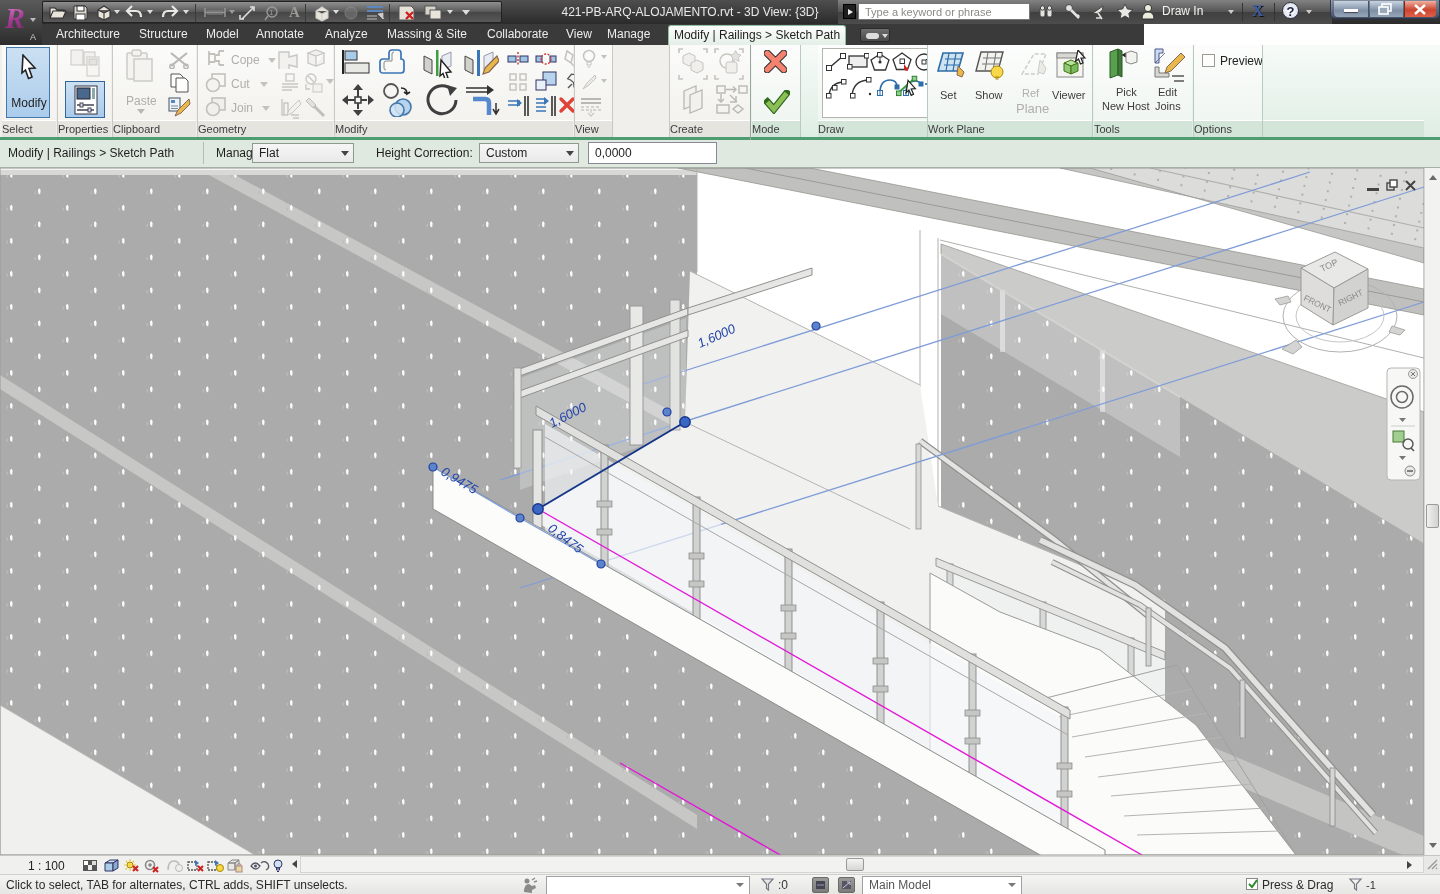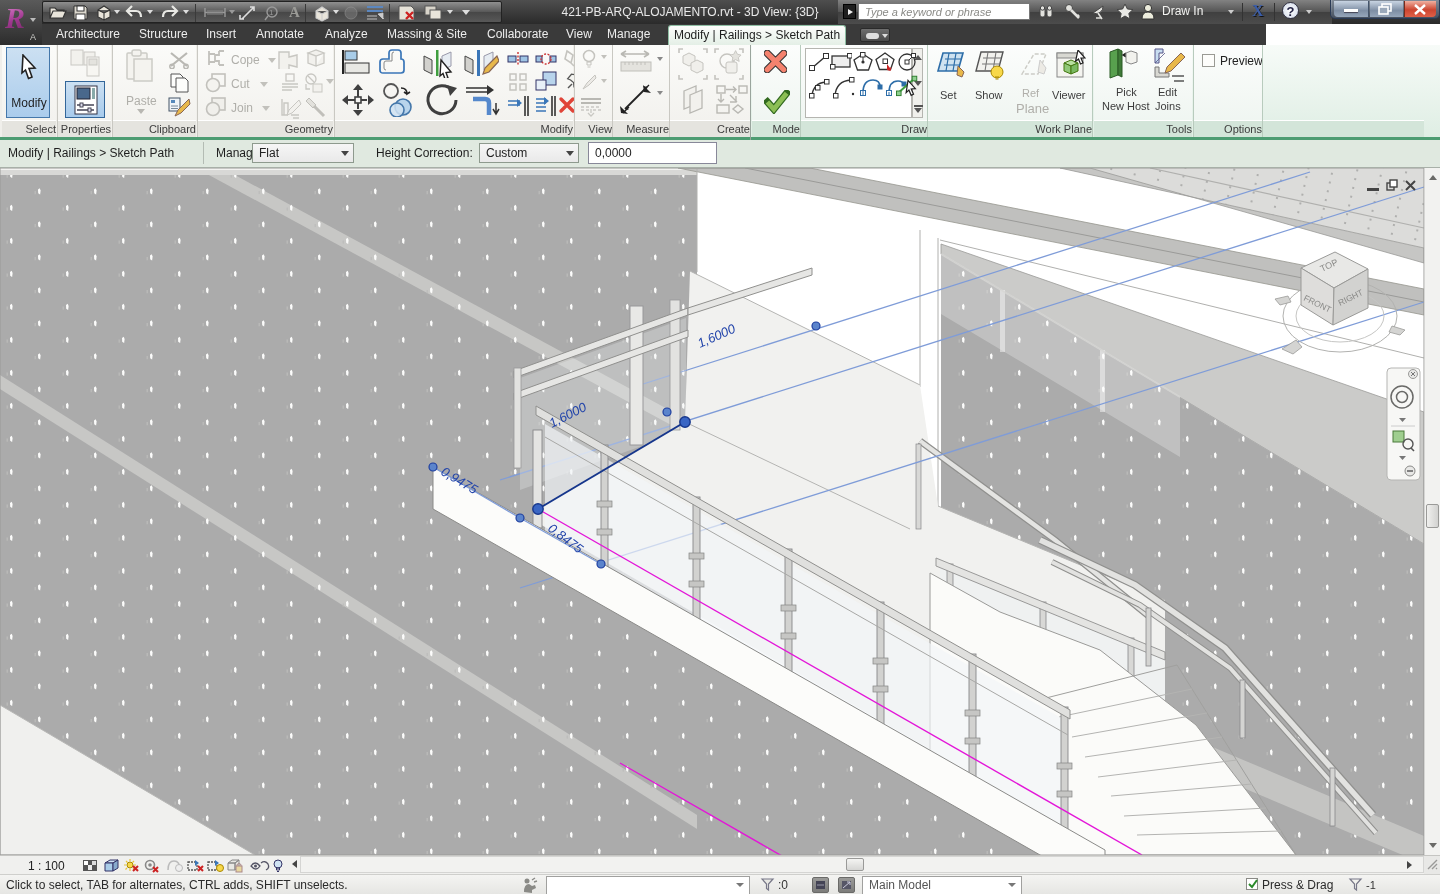--- a/index.html
+++ b/index.html
@@ -5,28 +5,28 @@
 #app{position:relative;width:1440px;height:894px;background:#fff}
 .abs{position:absolute}
 
 #titlebar{position:absolute;left:0;top:0;width:1440px;height:24px;background:linear-gradient(#4e4e4e,#2a2a2a)}
 #qat{position:absolute;left:42px;top:1px;width:460px;height:22px;background:linear-gradient(#8f8f8f,#5a5a5a 48%,#474747 52%,#585858);border:1px solid #222;border-radius:2px}
 #infocenter{position:absolute;left:838px;top:0px;width:494px;height:24px;background:linear-gradient(#828282,#555 48%,#404040 52%,#4c4c4c)}
 #apptitle{position:absolute;left:525px;top:5px;width:330px;text-align:center;color:#e8e8e8;font-size:12px;white-space:nowrap}
 #appbtn{position:absolute;left:0;top:0;width:42px;height:45px;background:linear-gradient(#5a5a5a,#2c2c2c);z-index:5}
 .winbtns{position:absolute;left:1330px;top:0;width:110px;height:19px}
 
-#tabrow{position:absolute;left:0;top:24px;width:1266px;height:21px;background:#3a3a3a}
+#tabrow{position:absolute;left:0;top:24px;width:1144px;height:21px;background:#3a3a3a}
 .tab{position:absolute;top:3px;height:18px;color:#ededed;font-size:12px;white-space:nowrap}
 #activetab{position:absolute;left:668px;top:25px;width:178px;height:20px;background:linear-gradient(#fdfdfc,#e4efe6);border:1px solid #8fbfa4;border-bottom:none;border-radius:3px 3px 0 0;color:#1e1e1e;font-size:12px;text-align:center;line-height:19px}
 
 #ribbon{position:absolute;left:0;top:45px;width:1440px;height:95px;background:#f0efeb;border-bottom:3px solid #4d9c72}
 #ribbon .ctx{position:absolute;left:750px;top:0;width:690px;height:92px;background:linear-gradient(#f7fbf8,#dfeee4)}
 .panel{position:absolute;top:0;height:92px;background:linear-gradient(#fbfbf9,#f1f0ec)}
-.panel .lbl{position:absolute;left:0;bottom:0;width:100%;height:17px;background:#e5e4df;color:#3c3c3c;font-size:11px;text-align:right;line-height:16px;border-top:1px solid #fff}
+.panel .lbl{position:absolute;left:0;bottom:0;width:100%;height:17px;background:#e5e4df;color:#3c3c3c;font-size:11px;text-align:left;line-height:16px;border-top:1px solid #fff}
 .panel.green{background:linear-gradient(#fcfdfc,#edf4ef)}
 .panel.green .lbl{background:#d3e5d9}
 .psep{position:absolute;top:0;width:1px;height:92px;background:#c9c8c2}
 .ic{position:absolute}
 .gtx{color:#b0afaa;font-size:12px}
 .btx{color:#3c3c3c;font-size:11px}
 
 #optbar{position:absolute;left:0;top:140px;width:1440px;height:28px;background:#e0e9e0;border-bottom:1px solid #a8b0a8;font-size:12px;color:#1e1e1e}
 .combo{position:absolute;height:20px;background:linear-gradient(#f6f6f6,#e9e9e9);border:1px solid #8e9a8e;font-size:12px;color:#222;line-height:18px;padding-left:6px}
 .combo .da{position:absolute;right:4px;top:7px;width:0;height:0;border-left:4px solid transparent;border-right:4px solid transparent;border-top:5px solid #444}
@@ -103,21 +103,21 @@
         <path d="M4 13 l-2 3 h4 z" fill="#555"></path>
       </svg>
     <span class="abs" style="left:404px;top:8px;width:0;height:0;border-left:3px solid transparent;border-right:3px solid transparent;border-top:4px solid #ddd"></span>
     <span class="abs" style="left:419px;top:8px;width:0;height:0;border-left:4px solid transparent;border-right:4px solid transparent;border-top:5px solid #ddd"></span>
   </div>
   <div id="infocenter">
     <span class="abs" style="left:5px;top:4px;width:13px;height:15px;background:#1e1e1e;border:1px solid #000">
         <span class="abs" style="left:4px;top:4px;width:0;height:0;border-top:3.5px solid transparent;border-bottom:3.5px solid transparent;border-left:5px solid #eee"></span>
       </span>
     <div class="abs" style="left:20px;top:3px;width:172px;height:17px;background:#fff;border:1px solid #777">
-        <span class="abs" style="left:6px;top:2px;color:#8a8a86;font-size:11px;font-style:italic;white-space:nowrap">Type a keyword or phrase</span>
+        <span class="abs" style="left:6px;top:2px;color:#8a8a86;font-size:11px;white-space:nowrap">Type a keyword or phrase</span>
       </div>
     <svg class="ic" style="left:200px;top:4px" width="18" height="16" viewBox="0 0 18 16">
         <g fill="#e2e2de" stroke="#444" stroke-width="1">
           <rect x="2" y="4" width="5" height="9" rx="2"></rect>
           <rect x="9" y="4" width="5" height="9" rx="2"></rect>
           <circle cx="4.5" cy="4" r="2.2"></circle>
           <circle cx="11.5" cy="4" r="2.2"></circle>
         </g>
       </svg>
     <svg class="ic" style="left:226px;top:3px" width="18" height="18" viewBox="0 0 18 18">
@@ -160,21 +160,21 @@
         <rect x="1" y="4" width="9" height="7" fill="#9aa8ba" stroke="#fff" stroke-width="1.6"></rect>
       </svg>
     <svg class="ic" style="left:82px;top:4px" width="16" height="11" viewBox="0 0 16 11">
         <path d="M3 1 L13 10 M13 1 L3 10" stroke="#fff" stroke-width="2.4"></path>
       </svg>
   </div>
 
   <div id="tabrow">
     <span class="tab" style="left:56px">Architecture</span>
     <span class="tab" style="left:139px">Structure</span>
-    <span class="tab" style="left:206px">Insert</span>
+    <span class="tab" style="left:206px">Model</span>
     <span class="tab" style="left:256px">Annotate</span>
     <span class="tab" style="left:325px">Analyze</span>
     <span class="tab" style="left:387px">Massing &amp; Site</span>
     <span class="tab" style="left:487px">Collaborate</span>
     <span class="tab" style="left:566px">View</span>
     <span class="tab" style="left:607px">Manage</span>
   </div>
   <div id="activetab">Modify | Railings &gt; Sketch Path</div>
   <div class="abs" style="left:860px;top:28px;width:30px;height:14px;background:linear-gradient(#6e6e6e,#4a4a4a);border:1px solid #2a2a2a;border-radius:2px">
      <span class="abs" style="left:5px;top:4px;width:13px;height:6px;background:#ddd;border-radius:3px"></span>
@@ -400,38 +400,20 @@
         </svg>
       <div class="abs" style="left:26px;top:34px;width:0;height:0;border-left:3.5px solid transparent;border-right:3.5px solid transparent;border-top:4.5px solid #c2c1bc"></div>
       <svg class="ic" style="left:5px;top:52px" width="22" height="20" viewBox="0 0 22 20">
           <path d="M1 2 h20 M1 6 h20" stroke="#b9b8b3" stroke-width="1.8"></path>
           <path d="M1 10 h20 M1 13 h8 M13 13 h8" stroke="#c9c8c3" stroke-width="1.3" stroke-dasharray="3 2"></path>
           <path d="M11 12 v4 m-3 0 l3 3 3 -3" fill="none" stroke="#c9c8c3" stroke-width="1.3"></path>
         </svg>
     </div>
     <div class="psep" style="left:612px"></div>
 
-    <div class="panel" style="left:613px;width:56px">
-        <div class="lbl">Measure</div>
-      <svg class="ic" style="left:6px;top:5px" width="34" height="26" viewBox="0 0 34 26">
-          <path d="M2 4 h28 m-28 0 l5 -3 m-5 3 l5 3 m23 -3 l-5 -3 m5 3 l-5 3" stroke="#b9b8b3" stroke-width="1.6" fill="none"></path>
-          <rect x="2" y="12" width="30" height="9" fill="#e4e3de" stroke="#c0bfba"></rect>
-          <path d="M6 12 v3 M10 12 v3 M14 12 v3 M18 12 v3 M22 12 v3 M26 12 v3" stroke="#c0bfba"></path>
-        </svg>
-      <div class="abs" style="left:44px;top:12px;width:0;height:0;border-left:3.5px solid transparent;border-right:3.5px solid transparent;border-top:4.5px solid #888"></div>
-      <svg class="ic" style="left:6px;top:36px" width="34" height="34" viewBox="0 0 34 34">
-          <path d="M6 28 L28 6" stroke="#222" stroke-width="1.8"></path>
-          <path d="M3 25 l8 8 m-9 -1 l-1 -7 8 8 z" fill="#222"></path>
-          <path d="M25 3 l8 8 m-1 -9 l-7 -1 8 8 z" fill="#222" transform="rotate(180 28.5 6.5)"></path>
-          <path d="M4 32 L10 26 M24 10 L30 4" stroke="#222" stroke-width="1.4"></path>
-          <path d="M9 29 l18 -18" stroke="#222" stroke-width="0"></path>
-          <path d="M28 6 l-3.5 -1 1 3.5 z M6 28 l3.5 1 -1 -3.5 z" fill="#222"></path>
-        </svg>
-      <div class="abs" style="left:44px;top:46px;width:0;height:0;border-left:3.5px solid transparent;border-right:3.5px solid transparent;border-top:4.5px solid #888"></div>
-    </div>
     <div class="psep" style="left:669px"></div>
 
     <div class="panel" style="left:670px;width:80px">
         <div class="lbl">Create</div>
       <svg class="ic" style="left:8px;top:3px" width="30" height="32" viewBox="0 0 30 32">
           <path d="M1 5 v-4 h4 M25 1 h4 v4 M29 27 v4 h-4 M5 31 h-4 v-4" stroke="#c5c4bf" stroke-width="1.6" fill="none"></path>
           <g fill="#f0efeb" stroke="#c5c4bf">
             <path d="M5 8 l6 -3 6 3 v7 l-6 3 -6 -3 z"></path>
             <path d="M13 15 l6 -3 6 3 v7 l-6 3 -6 -3 z"></path>
           </g>
@@ -467,21 +449,21 @@
       <svg class="ic" style="left:12px;top:5px" width="23" height="23" viewBox="0 0 28 28">
           <path d="M4 4 L24 24 M24 4 L4 24" stroke="#333" stroke-width="9" stroke-linecap="round"></path>
           <path d="M4 4 L24 24 M24 4 L4 24" stroke="#f4826e" stroke-width="6.5" stroke-linecap="round"></path>
         </svg>
       <svg class="ic" style="left:12px;top:45px" width="26" height="24" viewBox="0 0 32 30">
           <path d="M4 15 l8 9 L28 4" fill="none" stroke="#31691f" stroke-width="9" stroke-linecap="square"></path>
           <path d="M4 15 l8 9 L28 4" fill="none" stroke="#8cbf55" stroke-width="6"></path>
         </svg>
     </div>
 
-    <div class="panel green" style="left:801px;width:126px">
+    <div class="panel green" style="left:818px;width:126px">
         <div class="lbl">Draw</div>
       <div class="abs" style="left:4px;top:3px;width:107px;height:70px;background:#fff;border:1px solid #b5b5b0"></div>
       <div class="abs" style="left:111px;top:3px;width:11px;height:70px;background:#f0f0ec;border:1px solid #b5b5b0">
         <span class="abs" style="left:1px;top:6px;width:0;height:0;border-left:4px solid transparent;border-right:4px solid transparent;border-bottom:5px solid #555"></span>
         <span class="abs" style="left:1px;top:32px;width:0;height:0;border-left:4px solid transparent;border-right:4px solid transparent;border-top:5px solid #555"></span>
         <span class="abs" style="left:1px;top:56px;width:9px;height:1.5px;background:#555"></span>
         <span class="abs" style="left:1px;top:59px;width:0;height:0;border-left:4px solid transparent;border-right:4px solid transparent;border-top:5px solid #555"></span>
       </div>
       <svg class="ic" style="left:8px;top:8px" width="20" height="18" viewBox="0 0 20 18">
           <path d="M3 15 L17 3" stroke="#333" stroke-width="1.5"></path>

